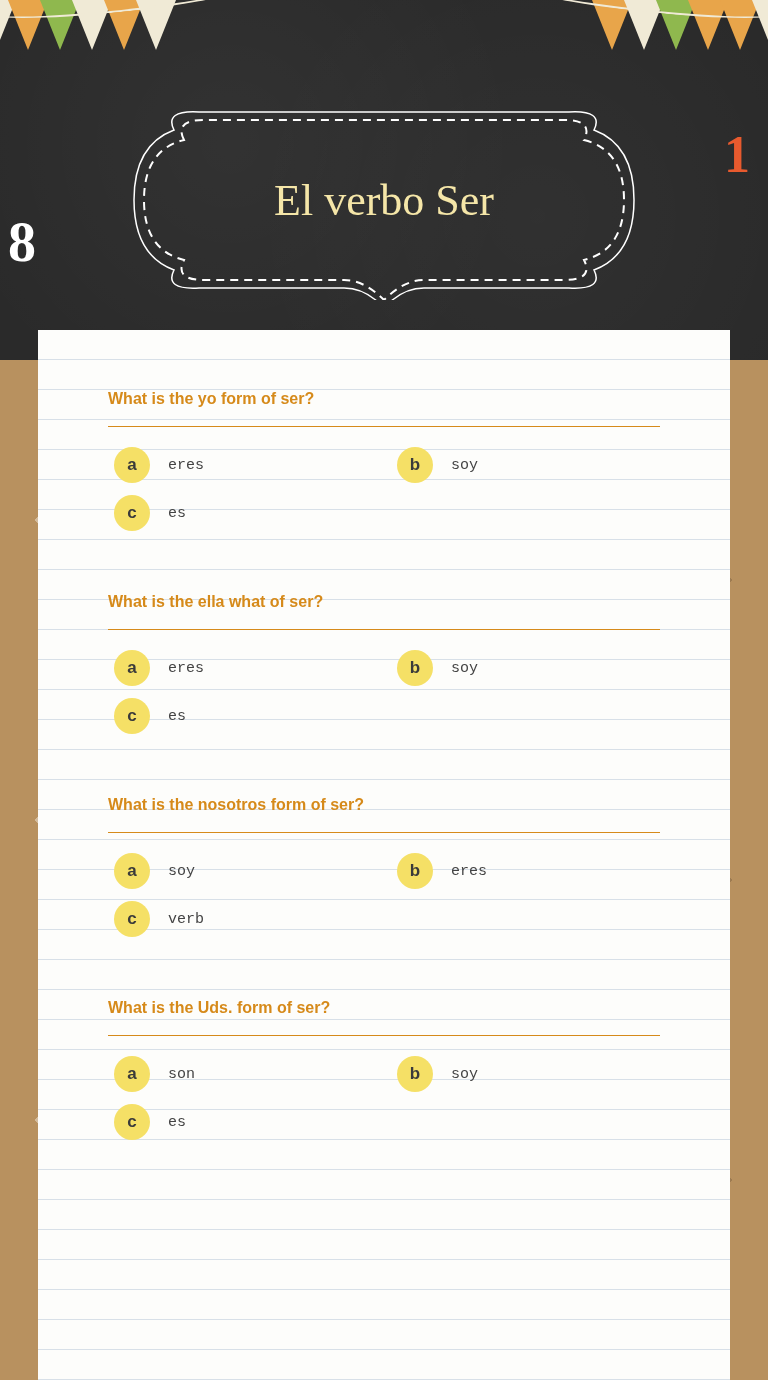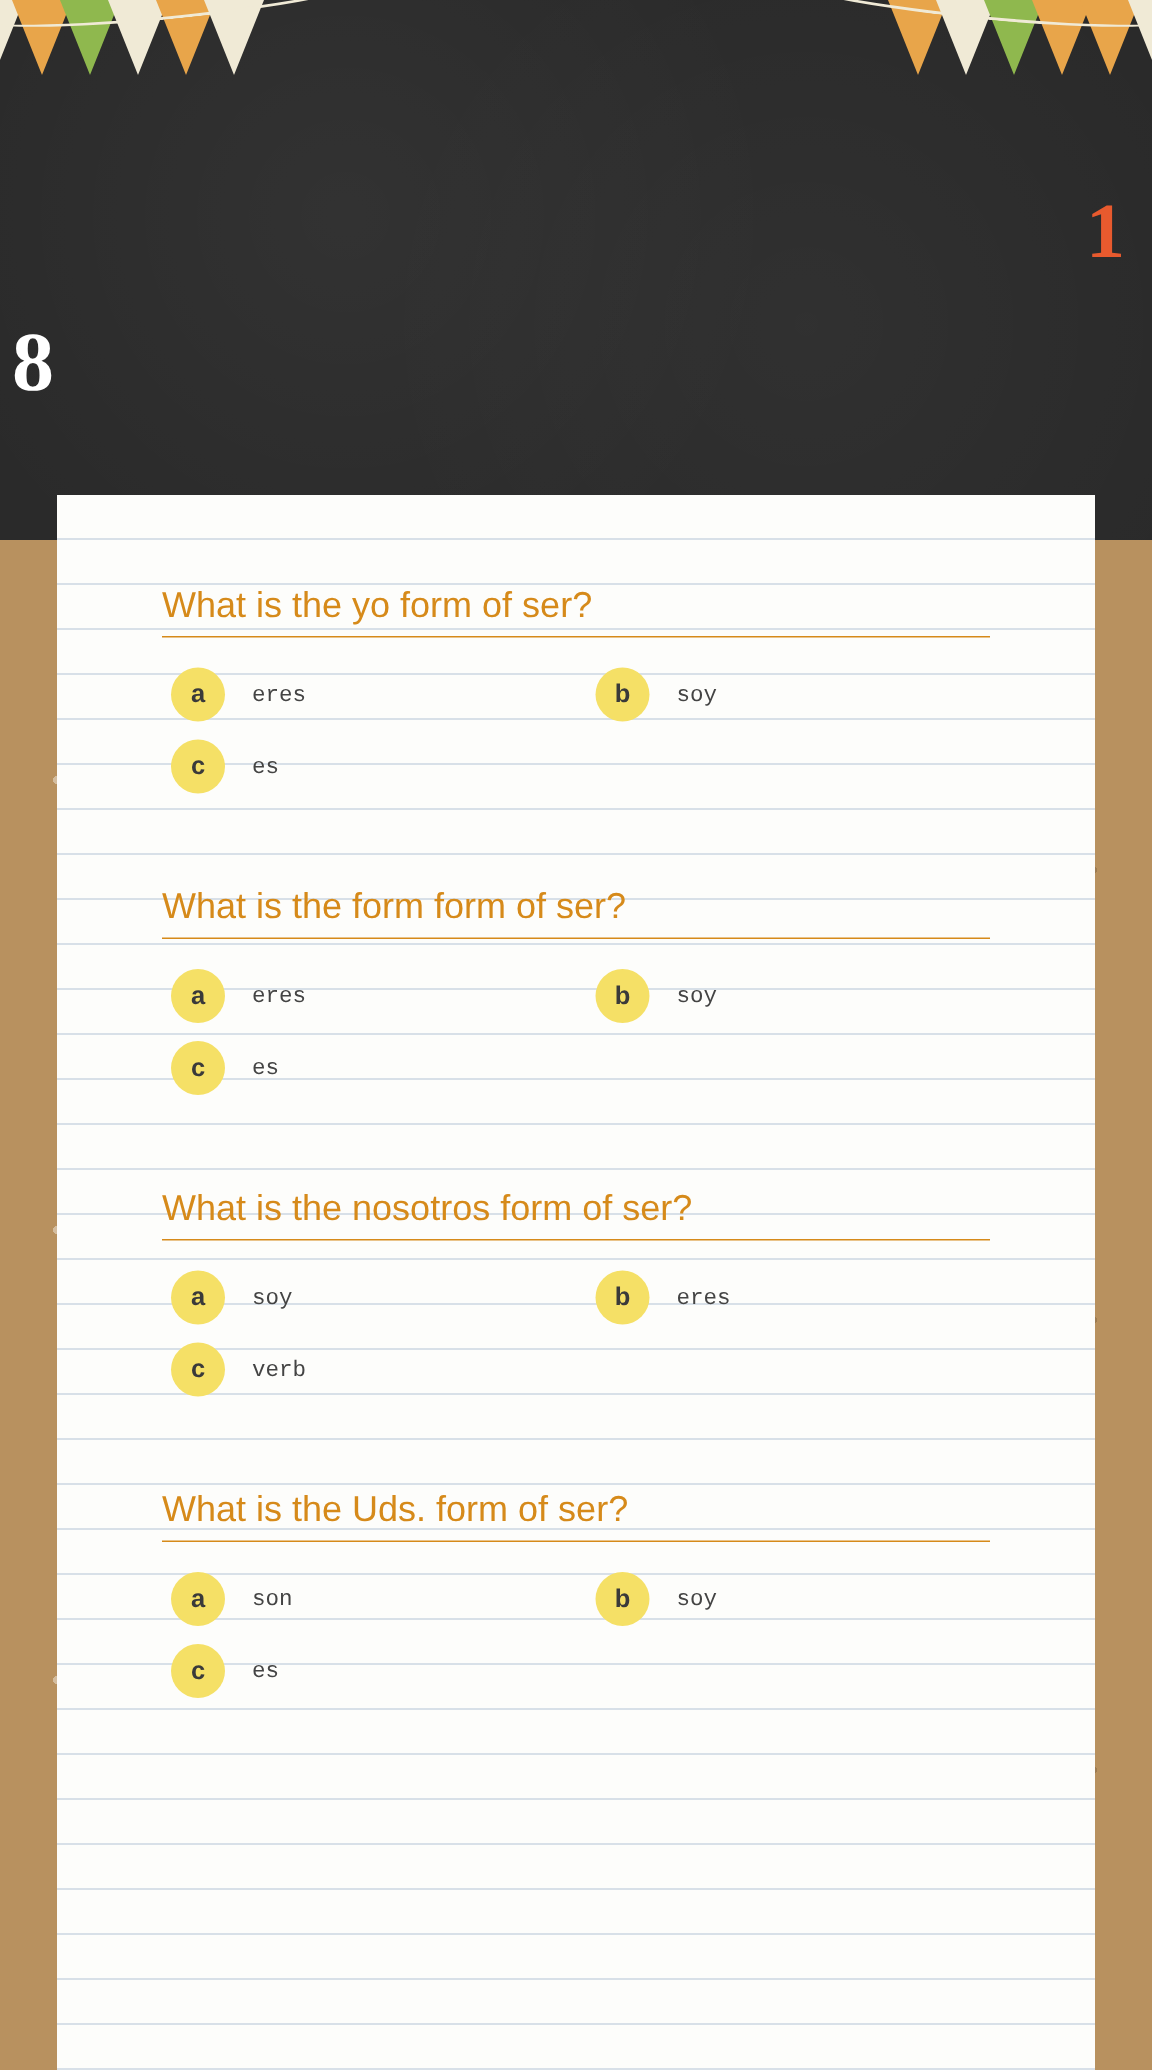--- a/index.html
+++ b/index.html
@@ -106,24 +106,24 @@
     #d8e0e8 30px
   );
   z-index: 3;
   padding: 60px 70px 0 70px;
 }
 .question {
   margin-bottom: 62px;
 }
 .q-title {
   font-family: 'Comic Sans MS', cursive, sans-serif;
-  font-size: 24px;
-  font-weight: normal;
+  font-size: 16px;
+  font-weight: bold;
   color: #d68a1a;
-  padding-bottom: 6px;
+  padding-bottom: 18px;
   border-bottom: 1.5px solid #d68a1a;
   margin-bottom: 20px;
 }
 .options {
   display: grid;
   grid-template-columns: 1fr 1fr;
   gap: 12px 20px;
   padding-left: 6px;
 }
 .option {
@@ -159,20 +159,27 @@
   <div class="bunting left">
     <div class="bunting-string"></div>
     <span class="flag white"></span><span class="flag orange"></span><span class="flag green"></span><span class="flag white"></span><span class="flag orange"></span><span class="flag white"></span>
   </div>
   <div class="bunting right">
     <div class="bunting-string"></div>
     <span class="flag orange"></span><span class="flag white"></span><span class="flag green"></span><span class="flag orange"></span><span class="flag orange"></span><span class="flag white"></span>
   </div>
   <div class="doodle-8">8</div>
   <div class="doodle-1">1</div>
+  <div class="title-frame">
+    <svg viewBox="0 0 520 200">
+      <path d="M 60 40 Q 50 20 80 20 L 440 20 Q 470 20 460 40 Q 500 50 500 100 Q 500 150 460 160 Q 470 180 440 180 L 300 180 Q 280 180 260 200 Q 240 180 220 180 L 80 180 Q 50 180 60 160 Q 20 150 20 100 Q 20 50 60 40 Z" fill="none" stroke="#fff" stroke-width="2" stroke-dasharray="8,6"></path>
+      <path d="M 50 30 Q 40 10 75 12 L 445 12 Q 480 10 470 30 Q 510 45 510 100 Q 510 155 470 170 Q 480 190 445 188 L 300 188 Q 278 188 260 208 Q 242 188 220 188 L 75 188 Q 40 190 50 170 Q 10 155 10 100 Q 10 45 50 30 Z" fill="none" stroke="#fff" stroke-width="1.5"></path>
+    </svg>
+    <div class="page-title">El verbo Ser</div>
+  </div>
 </div>
 
 <div class="paper">
 
   <div class="question">
     <div class="q-title">What is the yo form of ser?</div>
     <div class="options">
       <div class="option">
         <div class="option-badge">a</div>
         <div class="option-text">eres</div>
@@ -182,21 +189,21 @@
         <div class="option-text">soy</div>
       </div>
       <div class="option">
         <div class="option-badge">c</div>
         <div class="option-text">es</div>
       </div>
     </div>
   </div>
 
   <div class="question">
-    <div class="q-title">What is the form form of ser?</div>
+    <div class="q-title">What is the ella what of ser?</div>
     <div class="options">
       <div class="option">
         <div class="option-badge">a</div>
         <div class="option-text">eres</div>
       </div>
       <div class="option">
         <div class="option-badge">b</div>
         <div class="option-text">soy</div>
       </div>
       <div class="option">

